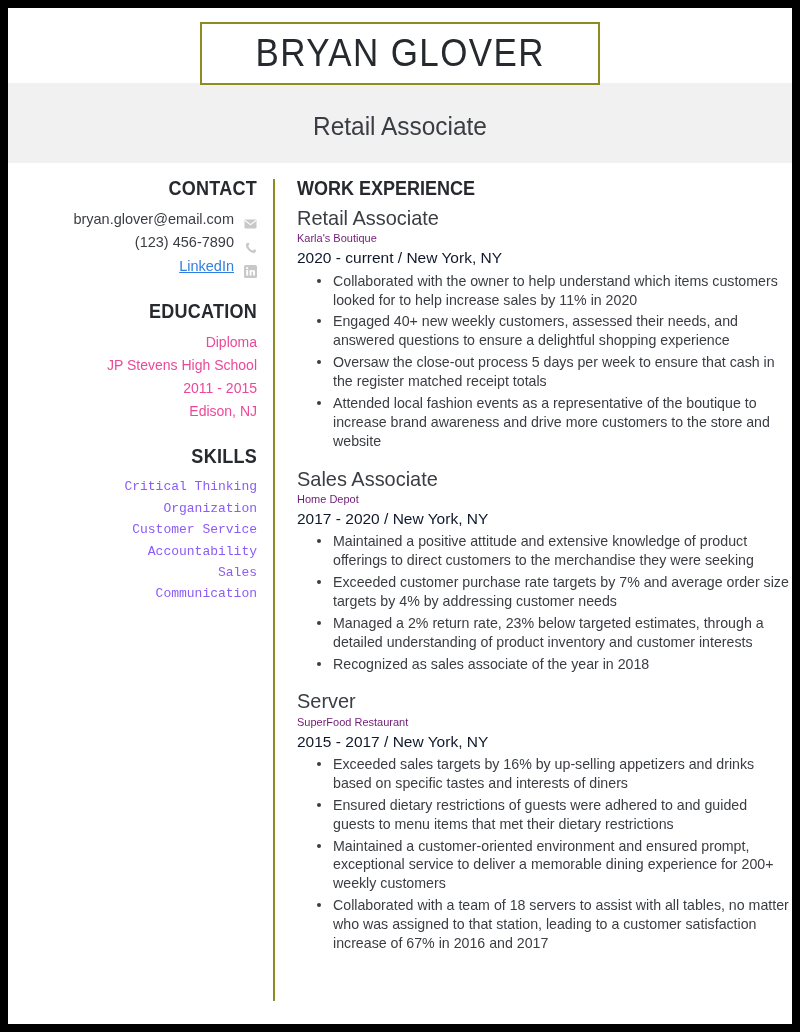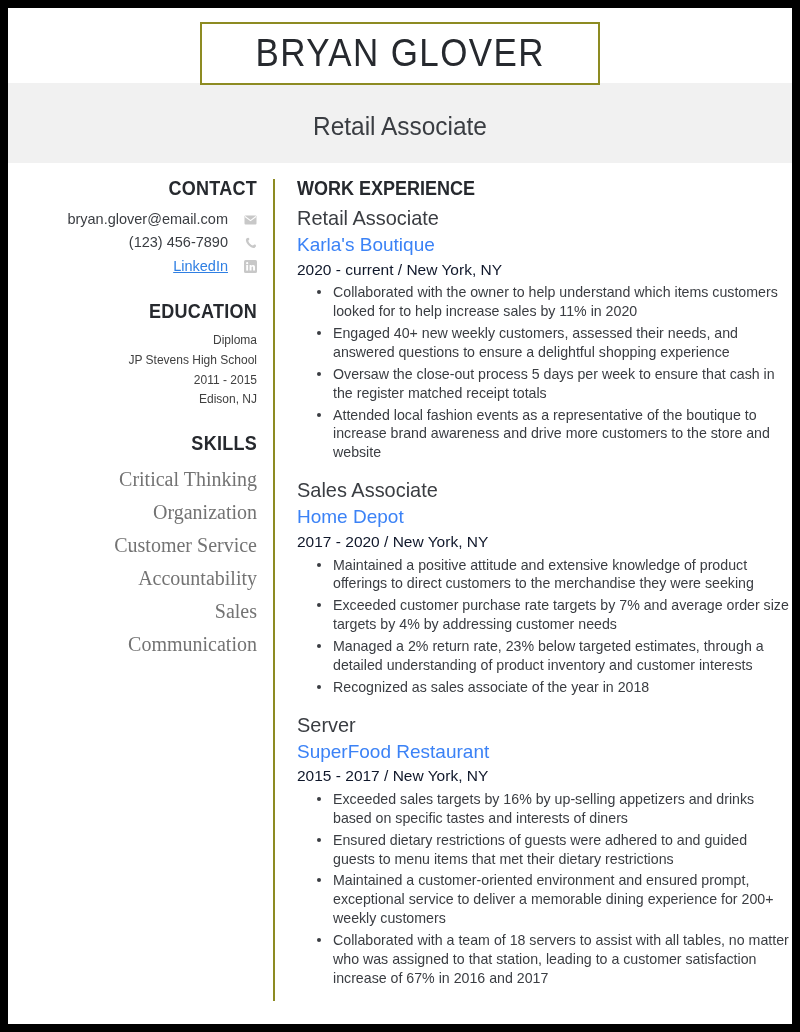--- a/index.html
+++ b/index.html
@@ -107,23 +107,23 @@
     transform-origin: right center;
     margin-bottom: 8px;
   }
   .contact-list {
     list-style: none;
     margin: 0;
     padding: 0;
   }
   .contact-row {
     display: flex;
-    align-items: center;
+    align-items: flex-end;
     justify-content: flex-end;
-    gap: 16px;
+    gap: 10px;
     font-size: 14.5px;
     color: #3a3d42;
     line-height: 1.62;
     font-family: "Liberation Sans", sans-serif;
   }
   .contact-row .txt { white-space: nowrap; }
   .contact-row a {
     color: #2f7fe3;
     text-decoration: underline;
   }
@@ -132,35 +132,35 @@
     height: 14px;
     flex: 0 0 13px;
     display: inline-flex;
     align-items: center;
     justify-content: center;
     color: #c8c8c8;
   }
   .ic svg { display: block; }
   .side-block { margin-bottom: 22px; }
   .side-line {
-    font-size: 12px;
-    color: #404040;
+    font-size: 14px;
+    color: #ec4899;
     line-height: 1.64;
     font-family: "Liberation Sans", sans-serif;
   }
   .skills-list {
     list-style: none;
     margin: 0;
     padding: 0;
   }
   .skills-list li {
-    font-size: 20px;
-    color: #737373;
+    font-size: 13px;
+    color: #8b5cf6;
     line-height: 1.65;
-    font-family: Liberation Serif, serif;
+    font-family: Liberation Mono, monospace;
   }
 
   
   .main-heading {
     font-family: "Liberation Sans", sans-serif;
     font-weight: bold;
     font-size: 20px;
     color: #26292e;
     transform: scaleX(0.9);
     transform-origin: left center;
@@ -170,22 +170,22 @@
   .job-role {
     font-family: "Liberation Sans", sans-serif;
     font-size: 21px;
     color: #3a3d42;
     line-height: 1.3;
     transform: scaleX(0.95);
     transform-origin: left center;
   }
   .job-company {
     font-family: "Liberation Sans", sans-serif;
-    font-size: 19px;
-    color: #3b82f6;
+    font-size: 11px;
+    color: #701a75;
     line-height: 1.45;
   }
   .job-meta {
     font-family: Liberation Sans, sans-serif;
     font-size: 15.5px;
     color: #0f172a;
     line-height: 1.45;
     margin-bottom: 2px;
   }
   .bullets {

